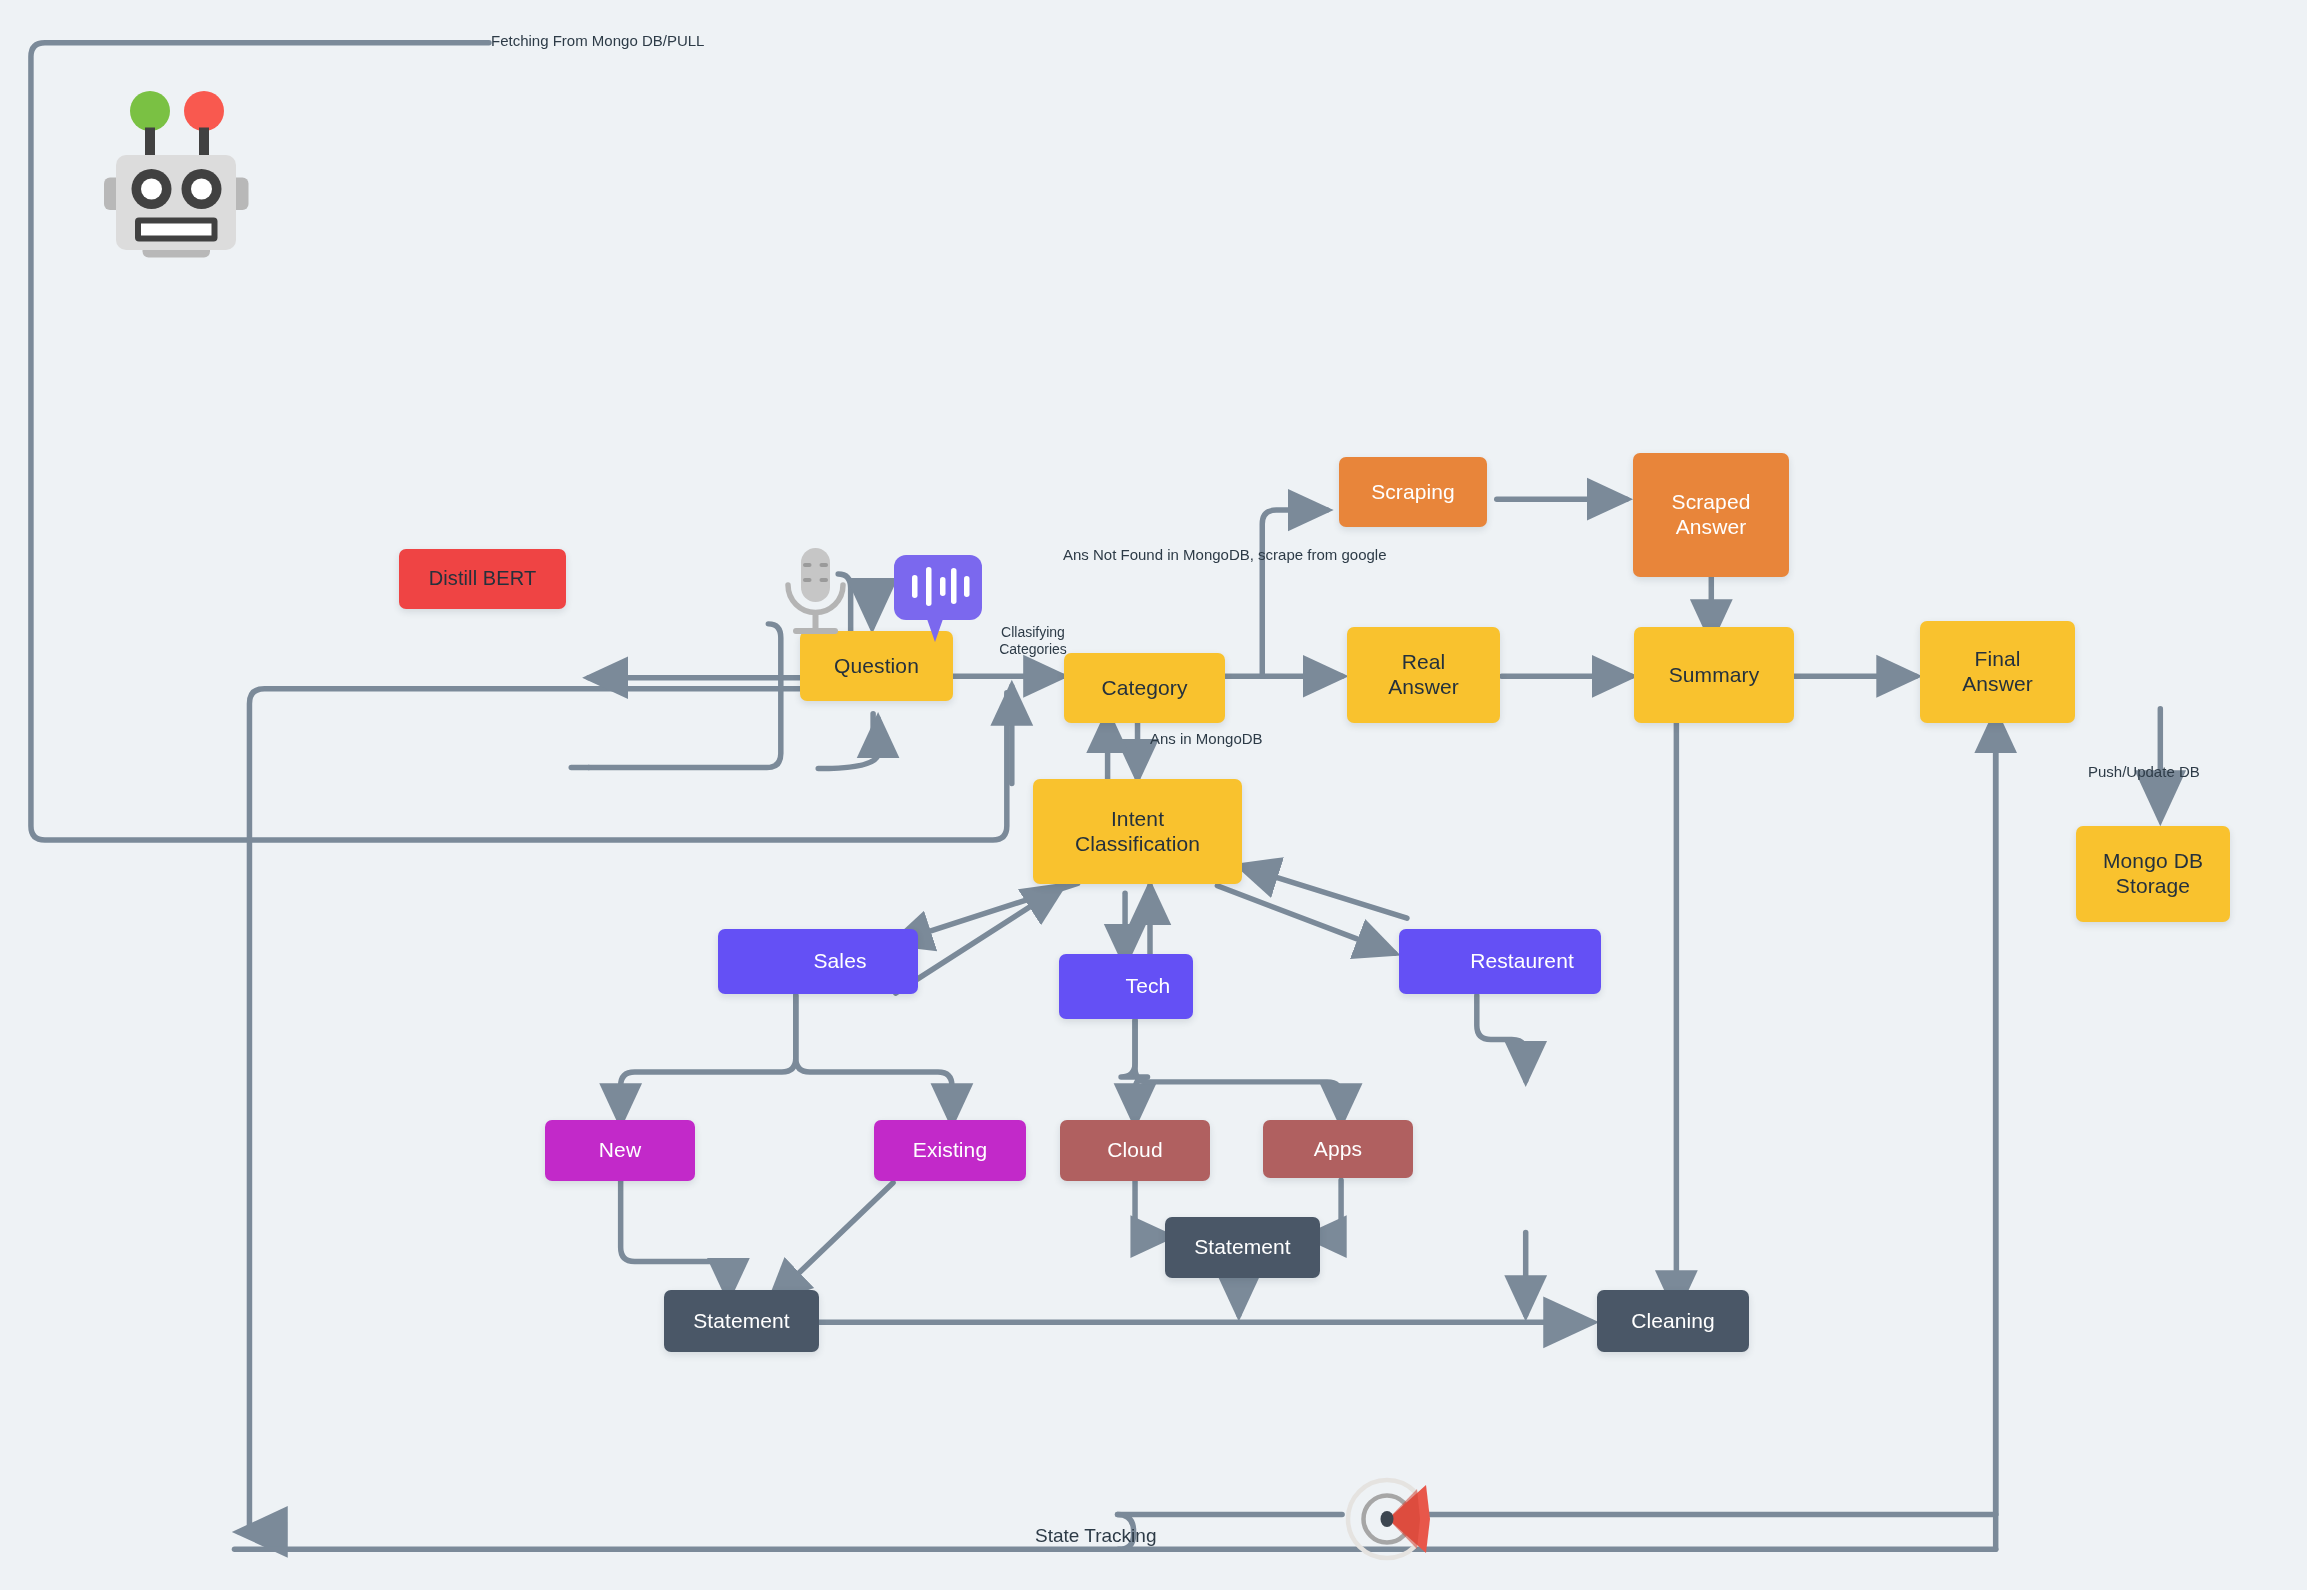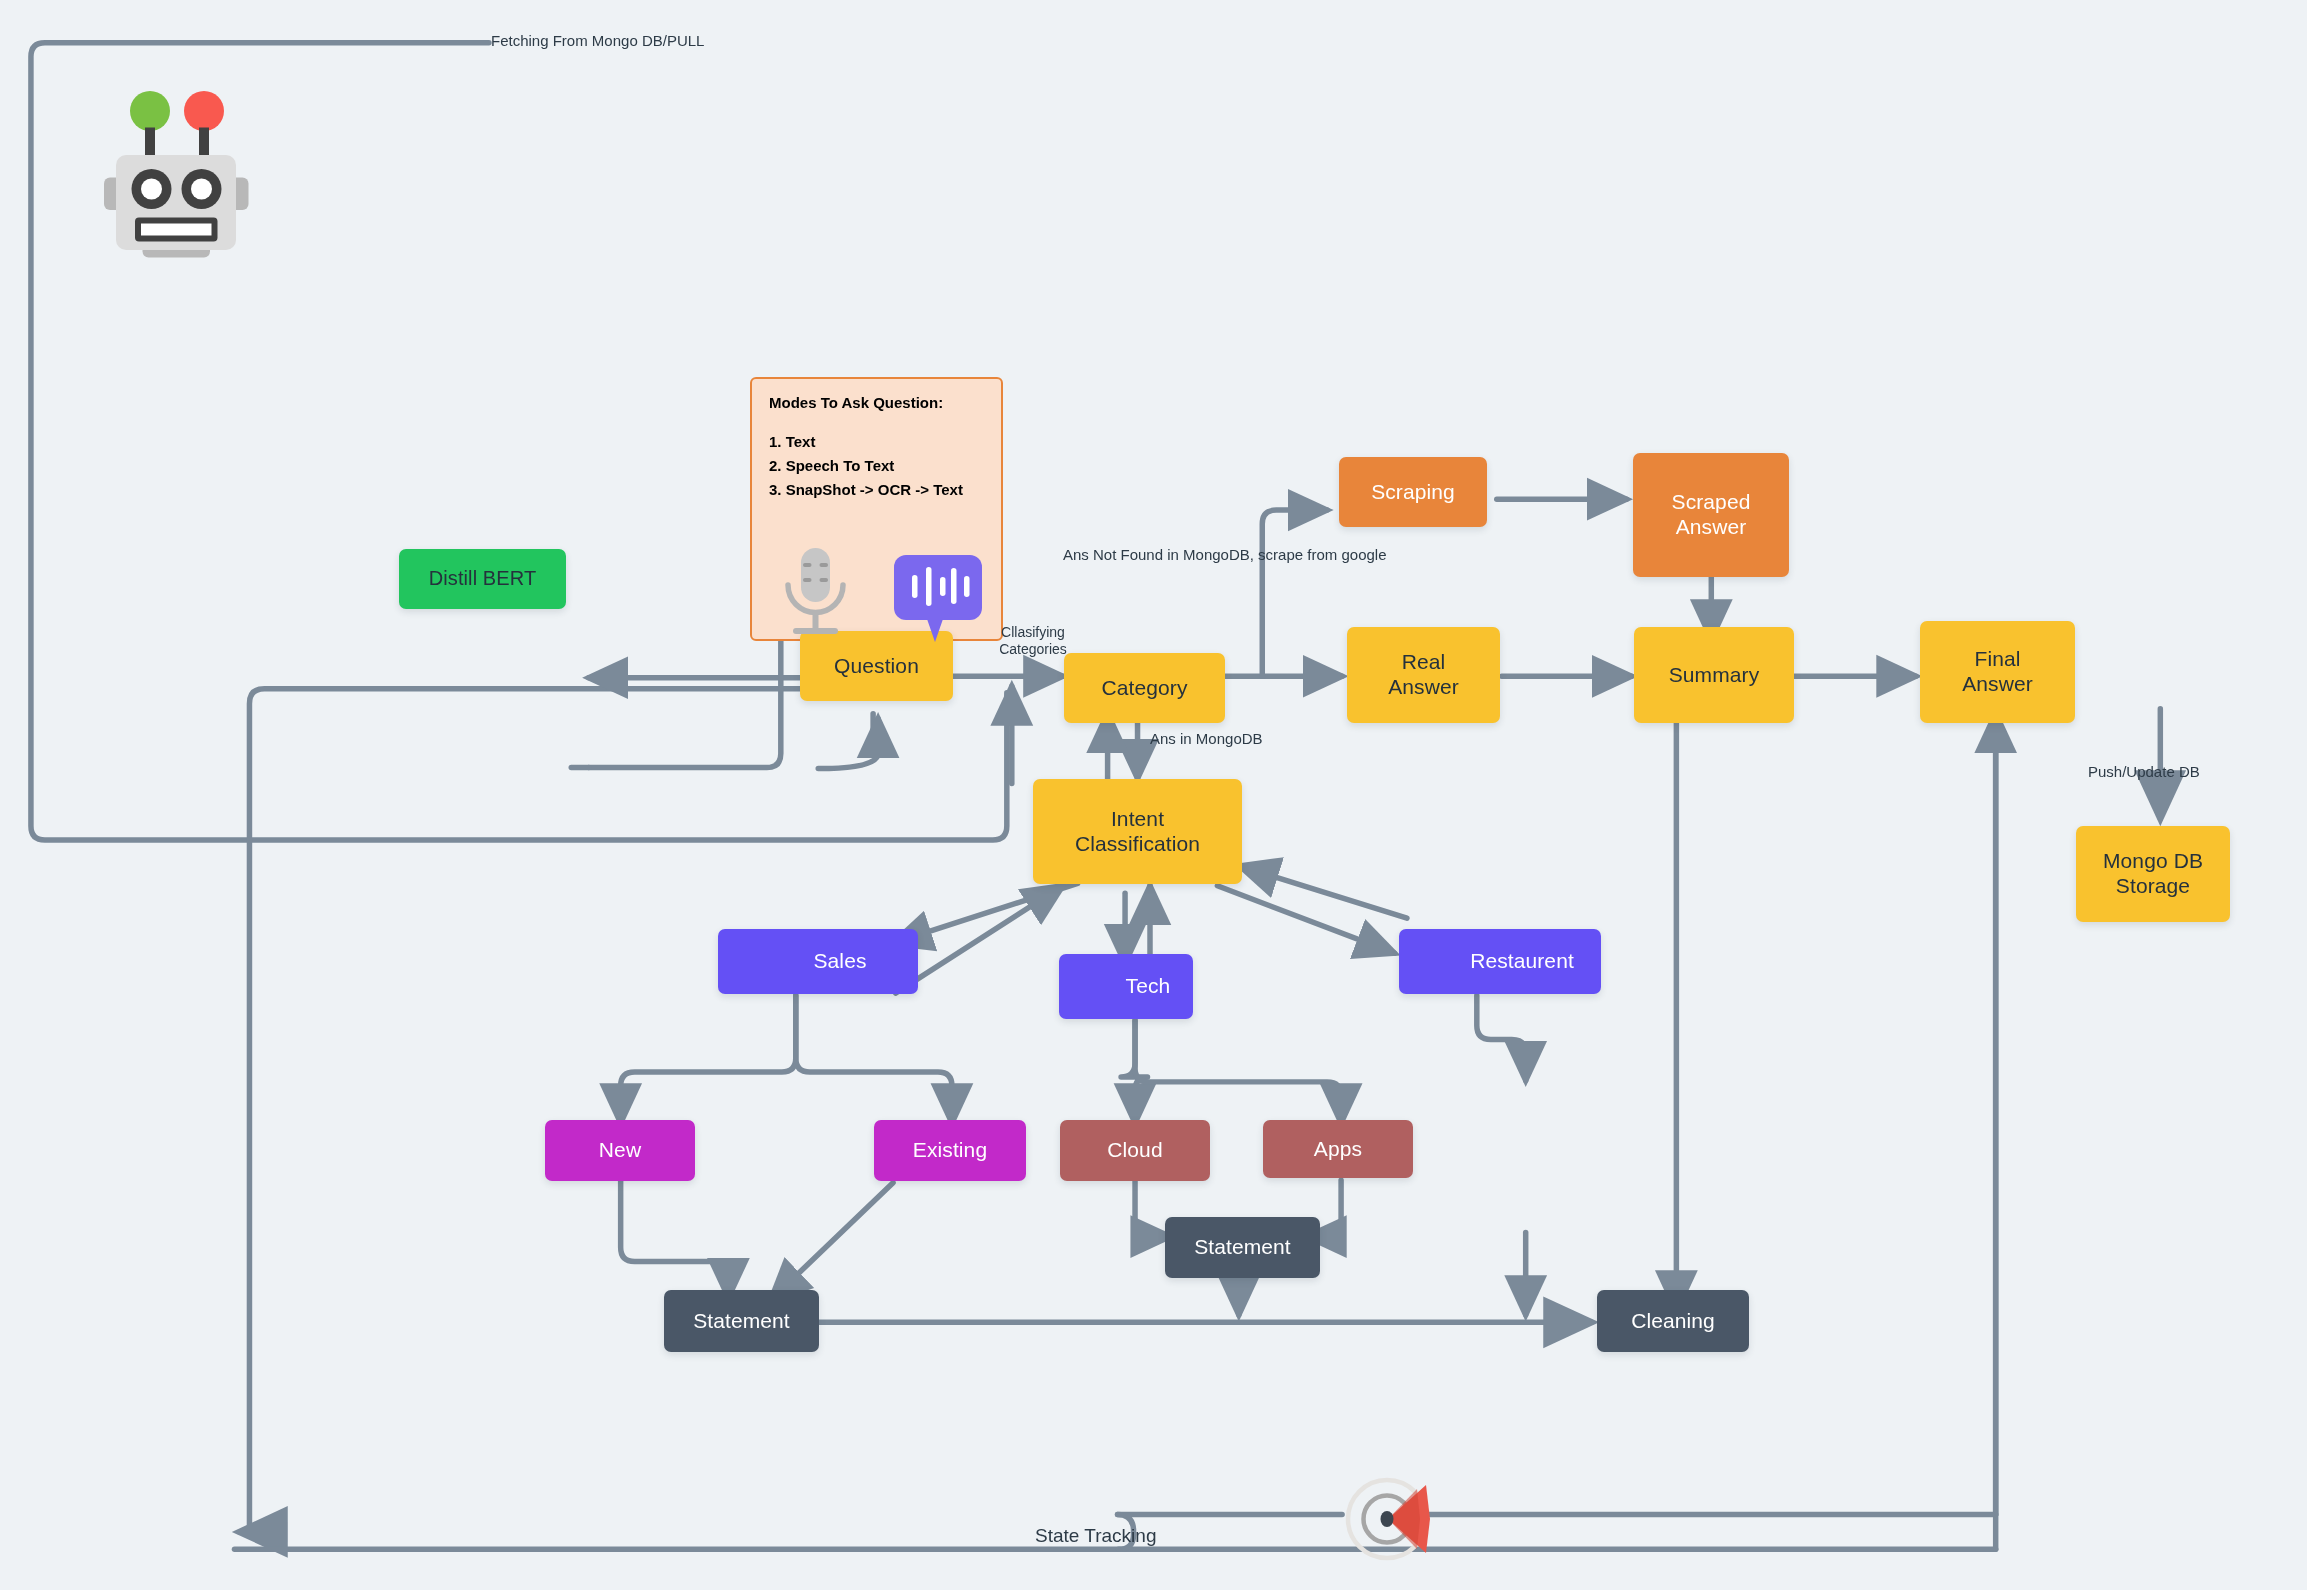--- a/index.html
+++ b/index.html
@@ -24,21 +24,21 @@
     z-index:4;
   }
   .node span{display:block;white-space:pre-line;}
 
   .n-yellow{background:#f9c22e;color:#25313c;}
   .n-orange{background:#e8853a;color:#ffffff;}
   .n-purple{background:#6450f5;color:#ffffff;padding-left:44px;}
   .n-magenta{background:#c229c9;color:#ffffff;}
   .n-brick{background:#b06060;color:#ffffff;}
   .n-slate{background:#4a5767;color:#ffffff;}
-  .n-grey{background:#22c55e;color:#25313c;}
+  .n-grey{background:#ef4444;color:#25313c;}
 
   .panel{
     position:absolute;
     border-radius:6px;
     box-sizing:border-box;
     z-index:3;
   }
   .panel-modes{
     background:#fbe0cd;
     border:2px solid #e8853a;
@@ -215,28 +215,20 @@
   </svg>
 
   <svg id="gauge" viewBox="0 0 180 180" xmlns="http://www.w3.org/2000/svg">
     <circle cx="90" cy="90" r="78" fill="none" stroke="#e5e3e0" stroke-width="9"></circle>
     <circle cx="90" cy="90" r="47" fill="none" stroke="#a6a6a6" stroke-width="9"></circle>
     <path d="M92 90 L168 22 L176 90 L168 158 Z" fill="#e8574a"></path>
     <path d="M92 90 L150 30 L156 90 L150 150 Z" fill="#d44335" opacity="0.55"></path>
     <ellipse cx="90" cy="90" rx="13" ry="16" fill="#3c4650"></ellipse>
   </svg>
 
-  <div class="panel panel-modes" style="left:750px;top:377px;width:253px;height:264px;">
-    <div class="panel-inner">
-      <div class="panel-title">Modes To Ask Question:</div>
-      <div class="panel-line">1. Text</div>
-      <div class="panel-line">2. Speech To Text</div>
-      <div class="panel-line">3. SnapShot -&gt; OCR -&gt; Text</div>
-    </div>
-  </div>
 
 
   <div class="node n-grey" style="left:399px;top:549px;width:167px;height:60px;font-size:20px;">
     <span>Distill BERT</span>
   </div>
 
   <div class="node n-yellow" style="left:800px;top:631px;width:153px;height:70px;font-size:21px;">
     <span>Question</span>
   </div>
 

